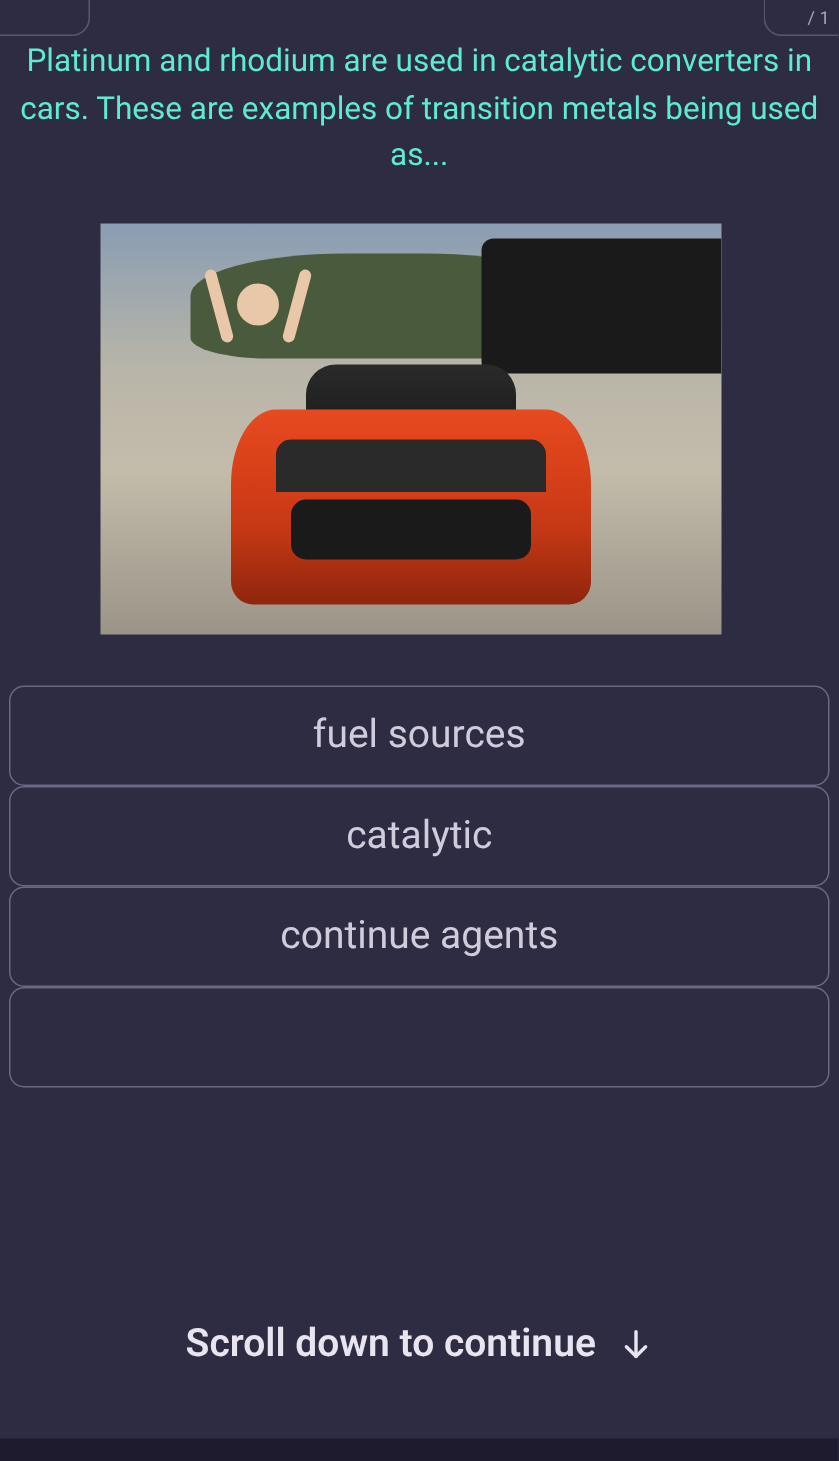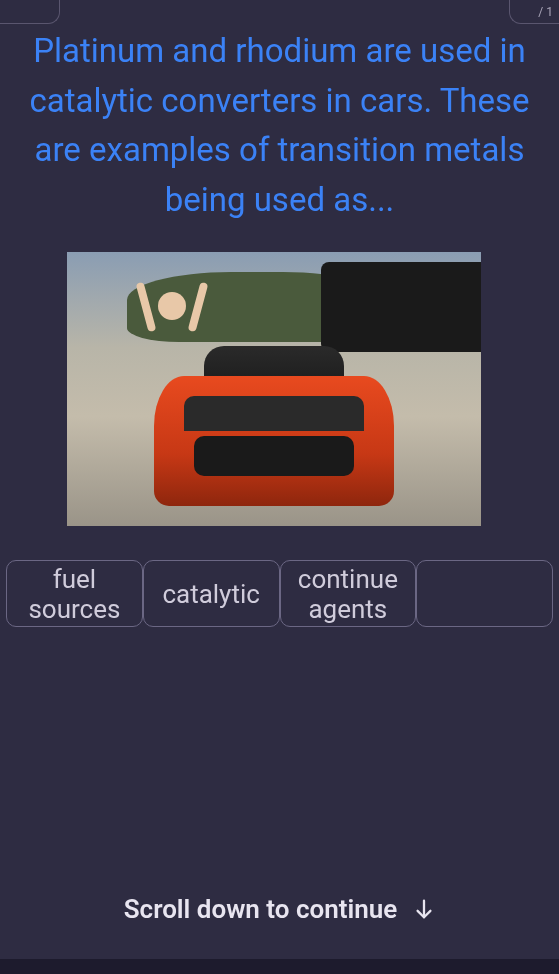--- a/index.html
+++ b/index.html
@@ -45,23 +45,23 @@
       border-radius: 0 0 12px 0;
     }
     .main-content {
       padding-top: 26px;
       display: flex;
       flex-direction: column;
       align-items: center;
       height: 100%;
     }
     .question-text {
-      font-size: 33px;
+      font-size: 21px;
       text-align: center;
-      color: #3b82f6;
+      color: #5eead4;
       line-height: 1.5;
       padding: 0 8px;
       margin-bottom: 28px;
       font-weight: 400;
     }
     .image-placeholder {
       width: 414px;
       height: 274px;
       background: linear-gradient(180deg, #8a9db3 0%, #b8b5a8 35%, #c4bcab 60%, #9a9488 100%);
       position: relative;
@@ -147,39 +147,39 @@
       height: 50px;
       background: #e8c8a8;
       border-radius: 4px;
     }
     .arm.left { left: -10px; top: -10px; transform: rotate(-15deg); }
     .arm.right { right: -10px; top: -10px; transform: rotate(15deg); }
     .options-container {
       width: 100%;
       padding: 0 6px;
       display: flex;
-      flex-direction: row;
+      flex-direction: column;
     }
     .option-button {
       width: 100%;
       height: 67px;
       border: 1.5px solid #6b6784;
       background: transparent;
       border-radius: 10px;
       color: #d0ccdb;
       font-size: 26px;
       font-family: inherit;
       cursor: pointer;
       display: flex;
       align-items: center;
       justify-content: center;
     }
     .bottom-bar {
       position: absolute;
-      bottom: 15px;
+      bottom: 28px;
       left: 0;
       right: 0;
       height: 100px;
       background: linear-gradient(180deg, rgba(46,44,66,0) 0%, rgba(46,44,66,0.9) 30%, #2e2c42 100%);
       display: flex;
       align-items: center;
       justify-content: center;
       gap: 16px;
     }
     .scroll-text {

